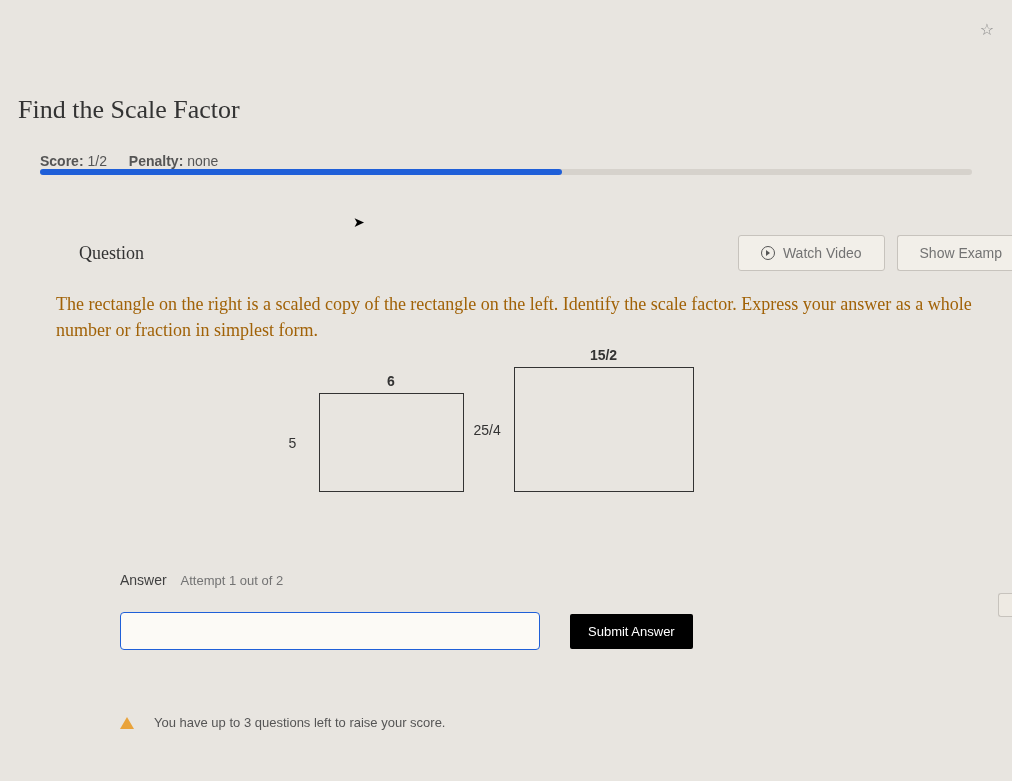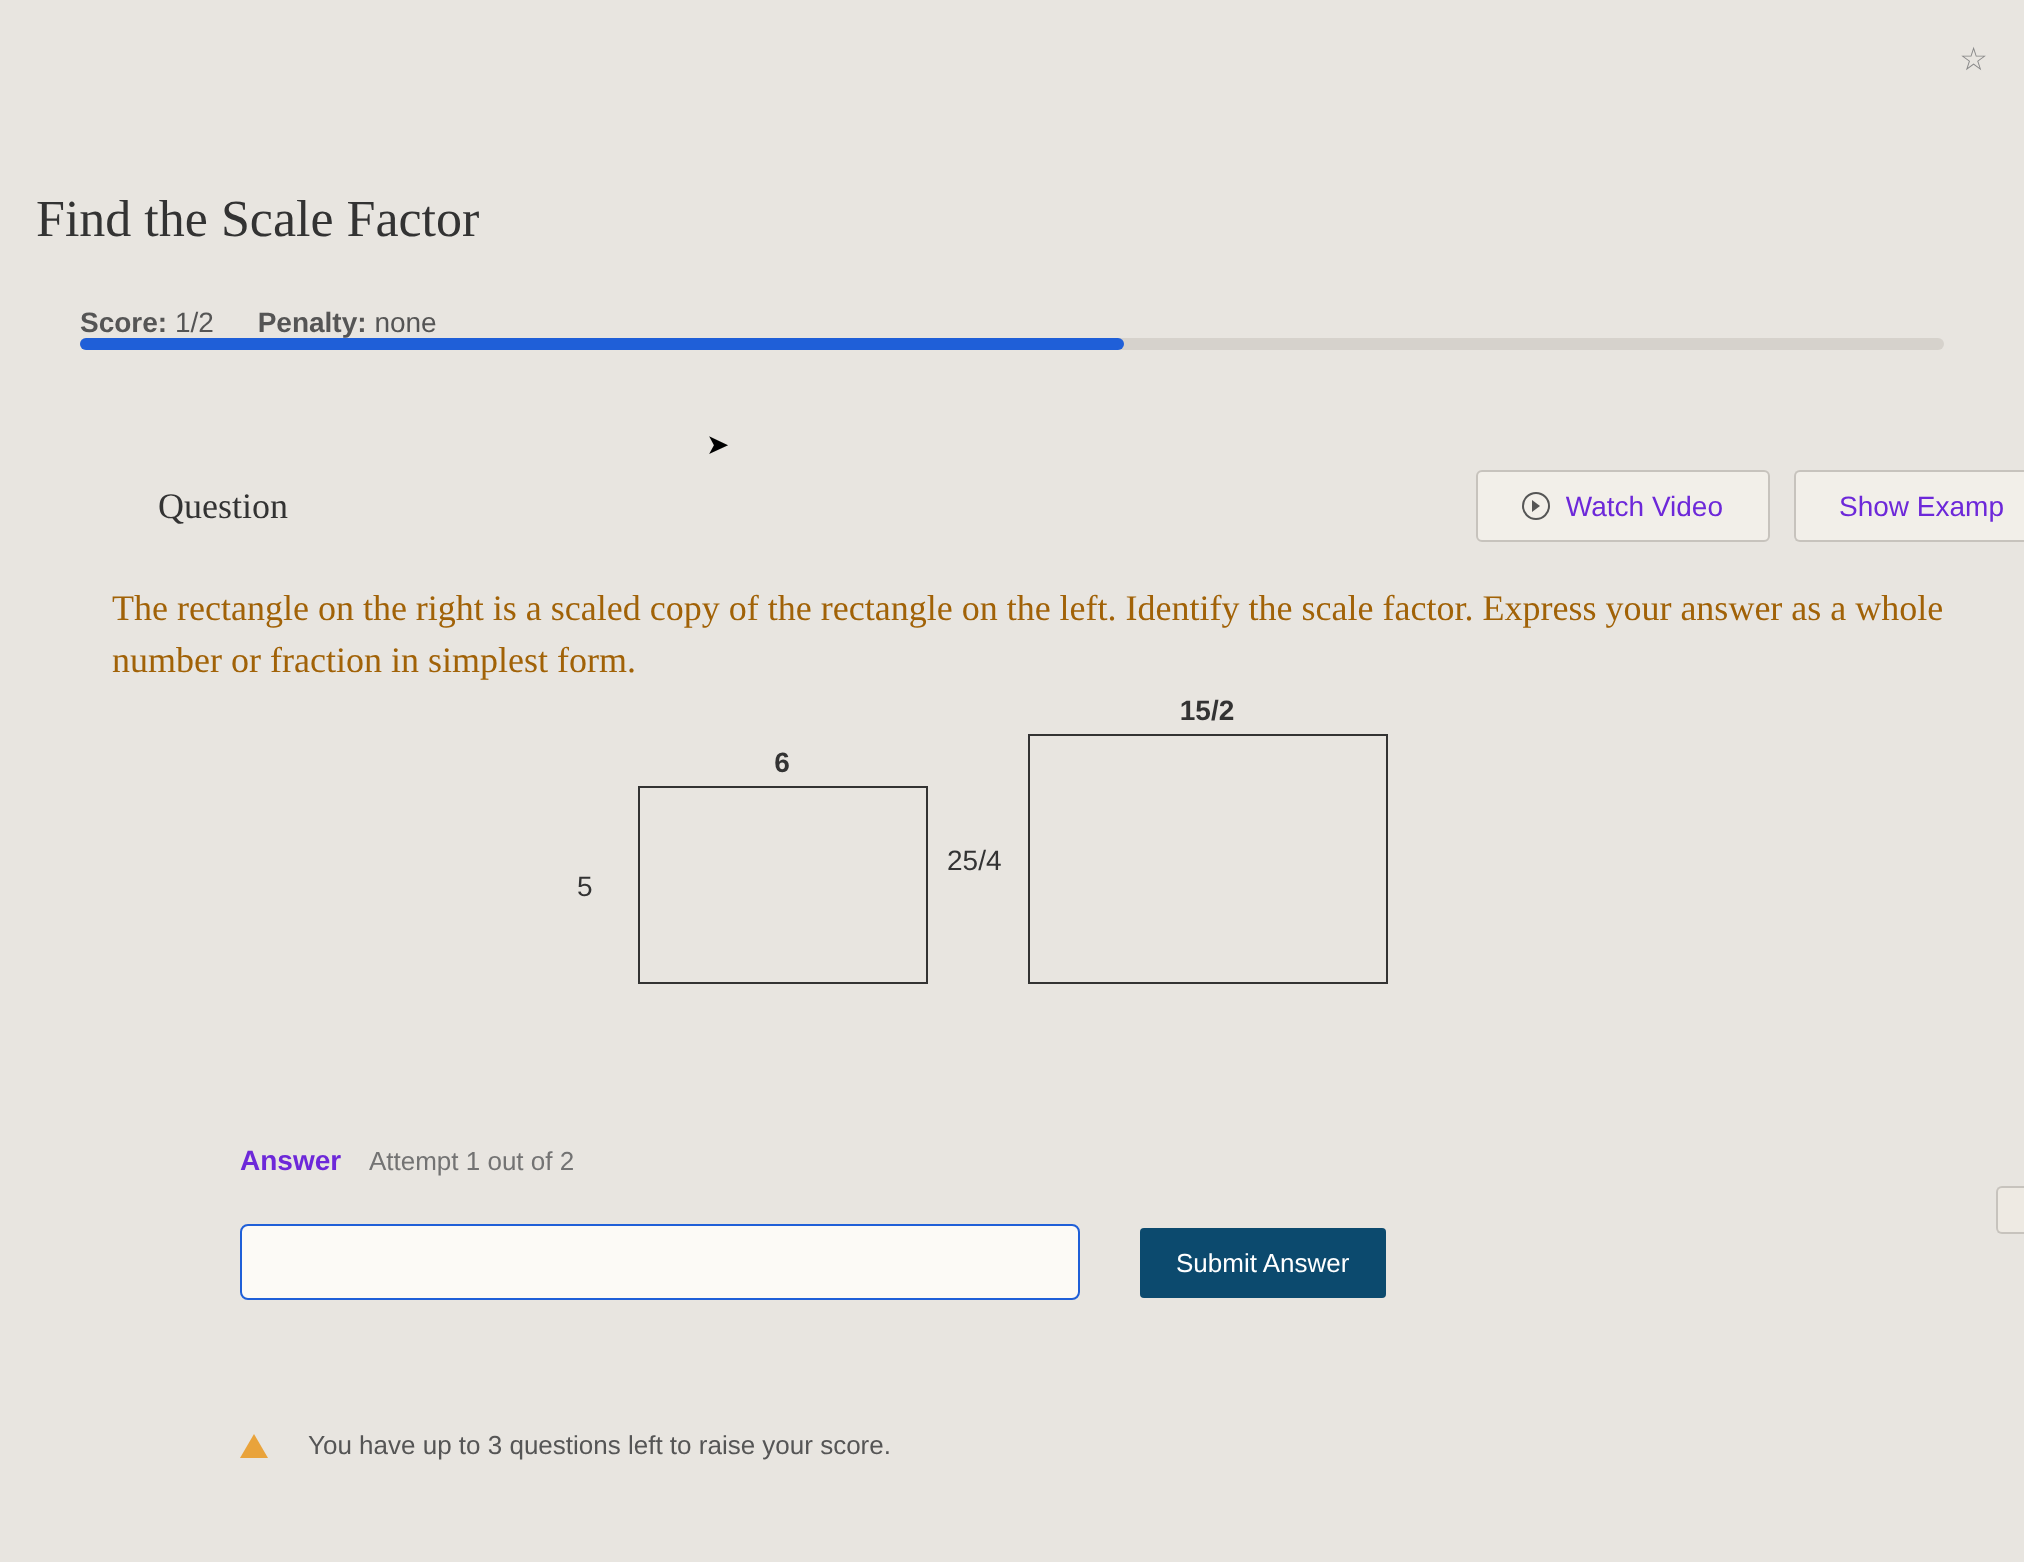--- a/index.html
+++ b/index.html
@@ -67,21 +67,21 @@
     font-size: 18px;
     color: #333;
   }
   .actions { display: flex; gap: 12px; }
   .btn-outline {
     font-family: -apple-system, Helvetica, Arial, sans-serif;
     border: 1px solid #c7c3bd;
     background: #f2efe9;
     padding: 9px 22px;
     font-size: 14px;
-    color: #6d28d9;
+    color: #737373;
     display: flex;
     align-items: center;
     gap: 8px;
     border-radius: 3px;
   }
   .btn-outline.cut { border-right: none; border-radius: 3px 0 0 3px; padding-right: 10px; }
   .play-circ {
     width: 14px; height: 14px;
     border: 1.5px solid #555;
     border-radius: 50%;
@@ -127,38 +127,38 @@
   .lbl-left { position: absolute; left: -30px; top: 50%; transform: translateY(-50%); }
   .lbl-left-b { position: absolute; left: -40px; top: 50%; transform: translateY(-50%); }
   .answer-section {
     padding: 40px 0 0 120px;
   }
   .answer-header {
     font-family: -apple-system, Helvetica, Arial, sans-serif;
     font-size: 14px;
     margin-bottom: 24px;
   }
-  .answer-label { font-weight: 700; color: #6d28d9; }
+  .answer-label { font-weight: 400; color: #404040; }
   .attempt { color: #737373; margin-left: 10px; font-size: 13px; }
   .answer-input-row {
     display: flex;
     gap: 30px;
     align-items: center;
   }
   .answer-input {
     width: 420px;
     height: 38px;
     border: 1.5px solid #1f5fd8;
     border-radius: 4px;
     background: #fcfaf6;
     padding: 0 10px;
     font-size: 15px;
   }
   .submit-btn {
-    background: #0c4a6e;
+    background: #000000;
     color: #fff;
     border: none;
     padding: 10px 18px;
     font-family: -apple-system, Helvetica, Arial, sans-serif;
     font-size: 13px;
     border-radius: 2px;
   }
   .footer-note {
     display: flex;
     align-items: center;

